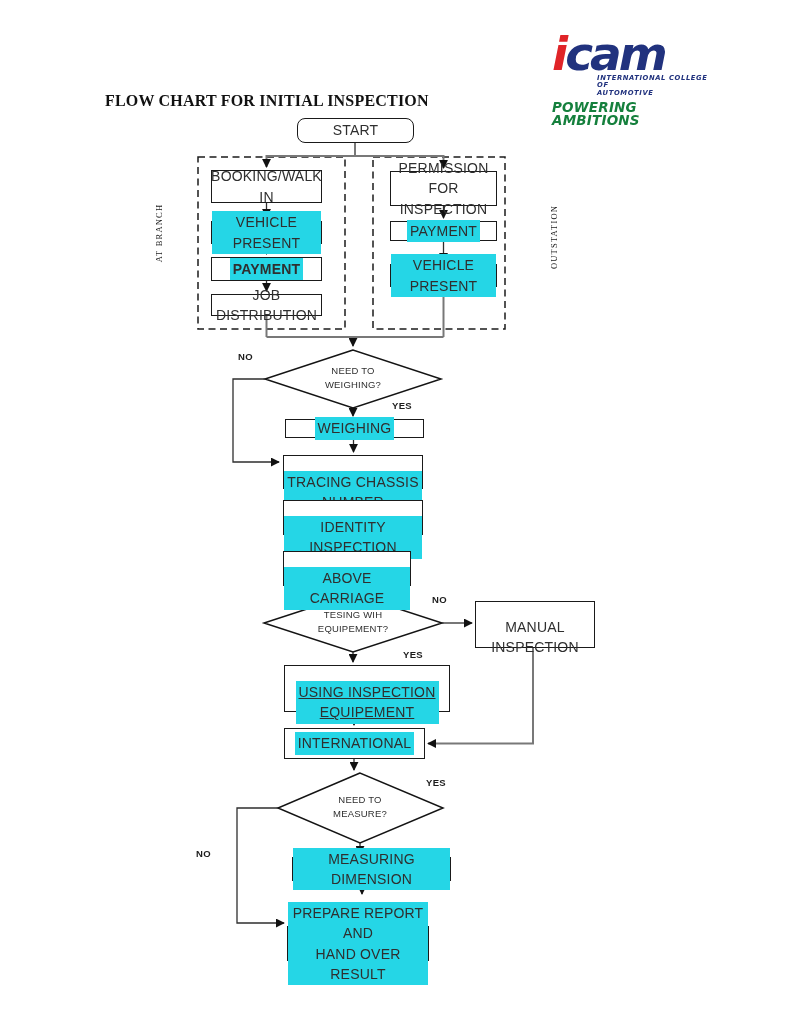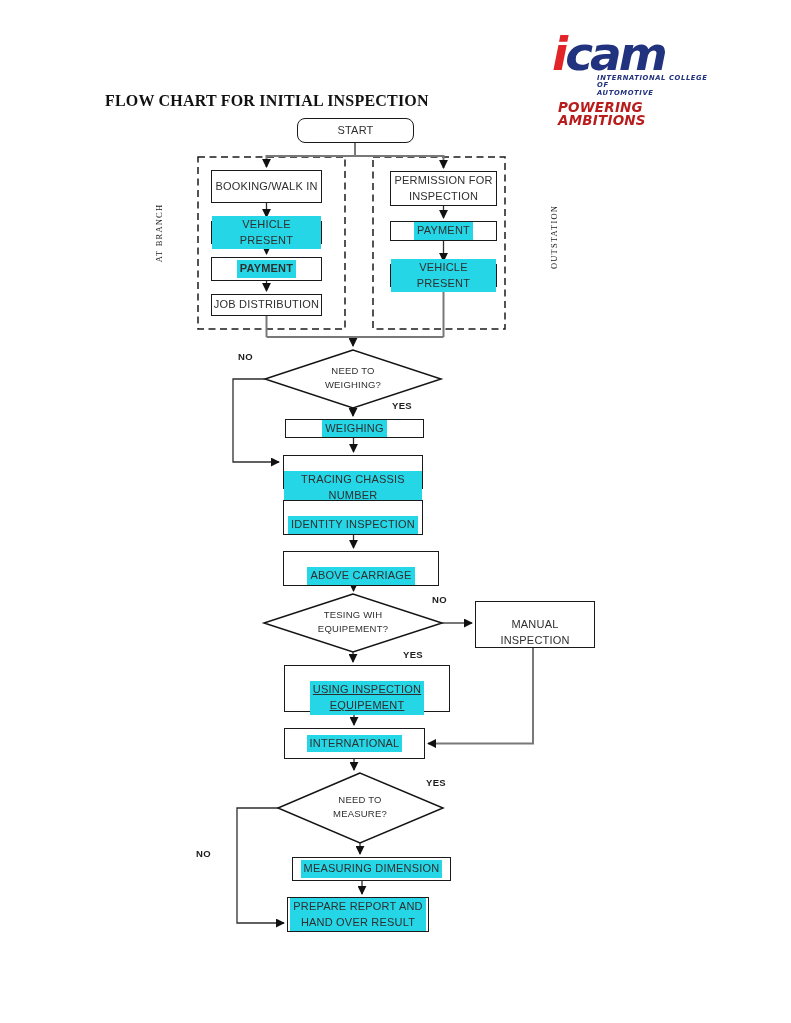--- a/index.html
+++ b/index.html
@@ -16,50 +16,50 @@
          letter-spacing:.2px;color:#111;}
 
   
   .logo{position:absolute;left:552px;top:33px;width:170px;z-index:2;line-height:1;}
   .logo-word{font-family:"DejaVu Sans",sans-serif;font-style:italic;font-weight:800;
              font-size:47px;letter-spacing:-3px;line-height:.88;}
   .li{color:#e02428;} .lc{color:#21327e;}
   .logo-sub{font-family:"DejaVu Sans",sans-serif;font-style:italic;font-weight:700;
             font-size:6.8px;color:#21327e;letter-spacing:.6px;margin-left:45px;margin-top:1px;}
   .logo-tag{font-family:"DejaVu Sans",sans-serif;font-style:italic;font-weight:700;
-            font-size:13.5px;color:#b91c1c;letter-spacing:.2px;margin-left:6px;margin-top:4px;}
+            font-size:13.5px;color:#15803d;letter-spacing:.2px;margin-top:4px;}
 
   
   .node{position:absolute;z-index:2;background:#fff;border:1.4px solid #1a1a1a;
         display:flex;align-items:center;justify-content:center;text-align:center;
-        font-size:11px;color:#2f2f2f;letter-spacing:.2px;line-height:1.45;
+        font-size:14px;color:#2f2f2f;letter-spacing:.2px;line-height:1.45;
         white-space:pre-line;box-sizing:border-box;}
   .node.tall{align-items:flex-start;padding-top:15px;}
   .rounded{border-radius:8px;}
   .hl{background:#25d6e6;padding:1px 3px;box-decoration-break:clone;-webkit-box-decoration-break:clone;}
   .bold{font-weight:bold;}
 
   
   .n-start{left:297px;top:118px;width:117px;height:25px;}
   .n-booking{left:211px;top:170px;width:111px;height:33px;}
   .n-vp1{left:211px;top:221px;width:111px;height:23px;}
   .n-pay1{left:211px;top:257px;width:111px;height:24px;}
   .n-job{left:211px;top:294px;width:111px;height:22px;}
   .n-perm{left:390px;top:171px;width:107px;height:35px;}
   .n-pay2{left:390px;top:221px;width:107px;height:20px;}
   .n-vp2{left:390px;top:264px;width:107px;height:23px;}
   .n-weighing{left:285px;top:419px;width:139px;height:19px;}
   .n-tracing{left:283px;top:455px;width:140px;height:34px;}
   .n-identity{left:283px;top:500px;width:140px;height:35px;}
-  .n-above{left:283px;top:551px;width:156px;height:35px;}
+  .n-above{left:283px;top:551px;width:128px;height:35px;}
   .n-manual{left:475px;top:601px;width:120px;height:47px;}
   .n-using{left:284px;top:665px;width:166px;height:47px;text-decoration:underline;}
   .n-under{left:284px;top:728px;width:141px;height:31px;}
   .n-measuring{left:292px;top:857px;width:159px;height:24px;}
-  .n-prepare{left:287px;top:897px;width:142px;height:35px;}
+  .n-prepare{left:287px;top:926px;width:142px;height:35px;}
 
   
   .dlabel{position:absolute;z-index:2;width:120px;text-align:center;font-size:9.5px;
           color:#2f2f2f;letter-spacing:.2px;line-height:1.5;white-space:pre-line;}
   .d1{left:293px;top:364px;} .d2{left:293px;top:608px;} .d3{left:300px;top:793px;}
 
   
   .lane-label{position:absolute;z-index:2;width:80px;height:14px;text-align:center;
               font-family:"Liberation Serif",serif;font-size:8.5px;color:#222;
               letter-spacing:1.2px;transform:rotate(-90deg);}

